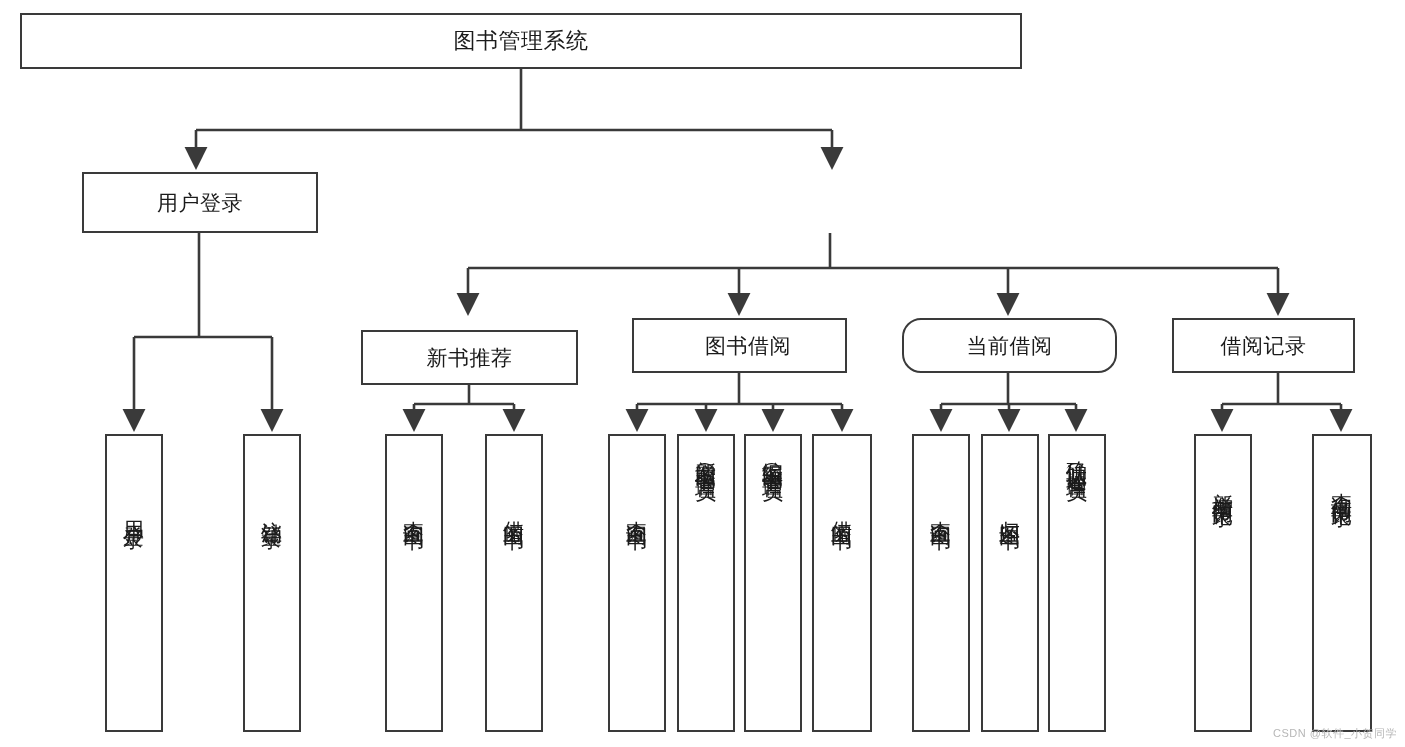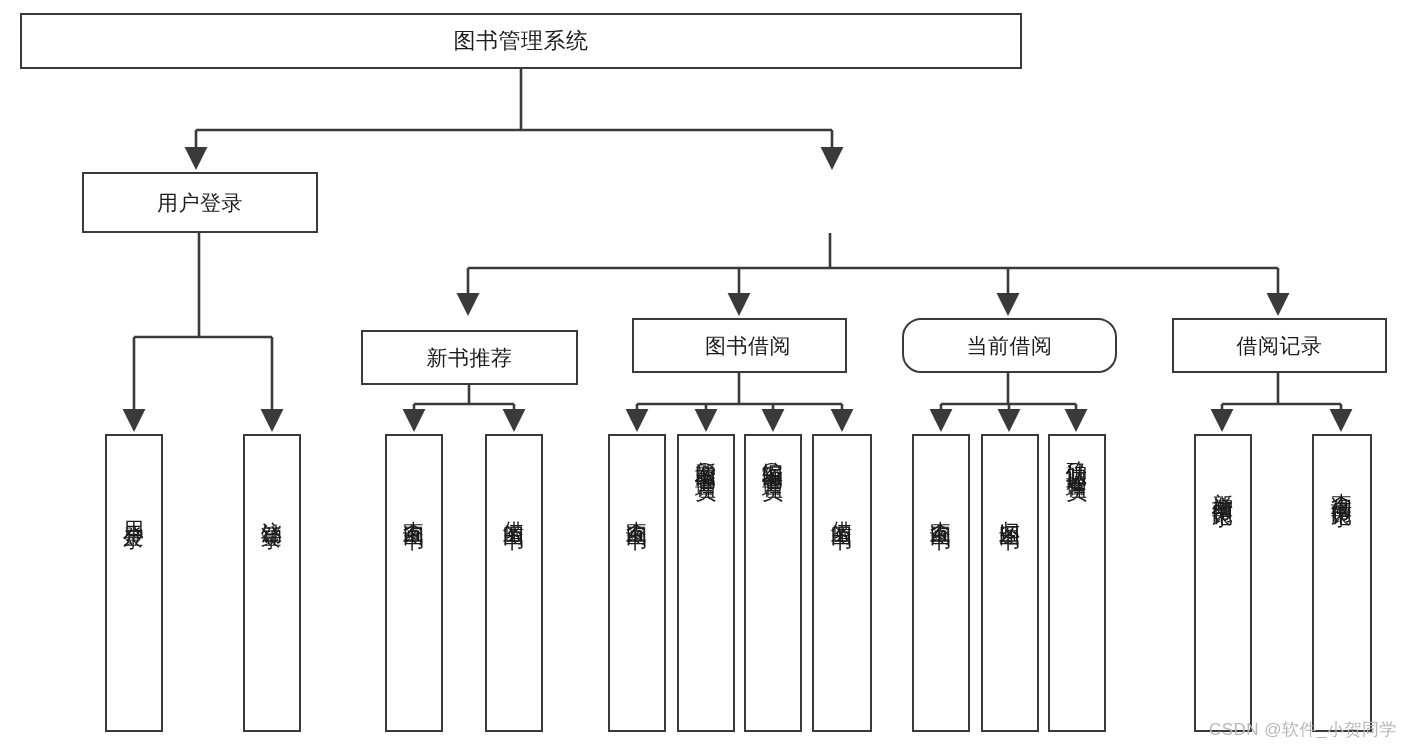--- a/index.html
+++ b/index.html
@@ -64,21 +64,21 @@
     text-orientation: upright;
     font-size: 21px;
     line-height: 1.0;
     letter-spacing: 3px;
     white-space: nowrap;
   }
   .watermark {
     position: absolute;
     right: 8px;
     bottom: 6px;
-    font-size: 17px;
+    font-size: 11px;
     color: #b7b7b7;
     letter-spacing: 0.5px;
     z-index: 3;
     white-space: nowrap;
   }
 </style>
 </head>
 <body>
 
 <div id="canvas">
@@ -143,21 +143,21 @@
 
   <div class="node horizontal" style="left:361px; top:330px; width:217px; height:55px;">
     <span class="node-label">新书推荐</span>
   </div>
   <div class="node horizontal" style="left:632px; top:318px; width:215px; height:55px;padding-left:17px;">
     <span class="node-label">图书借阅</span>
   </div>
   <div class="node horizontal" style="left:902px; top:318px; width:215px; height:55px;border-radius:19px;">
     <span class="node-label">当前借阅</span>
   </div>
-  <div class="node horizontal" style="left:1172px; top:318px; width:215px; height:55px;">
+  <div class="node horizontal" style="left:1172px; top:318px; width:183px; height:55px;">
     <span class="node-label">借阅记录</span>
   </div>
 
   <div class="node vertical" style="left:105px; top:434px; width:58px; height:298px; padding-top:68px;">
     <span class="node-label">用户登录</span>
   </div>
   <div class="node vertical" style="left:243px; top:434px; width:58px; height:298px; padding-top:68px;">
     <span class="node-label">注销登录</span>
   </div>
 

